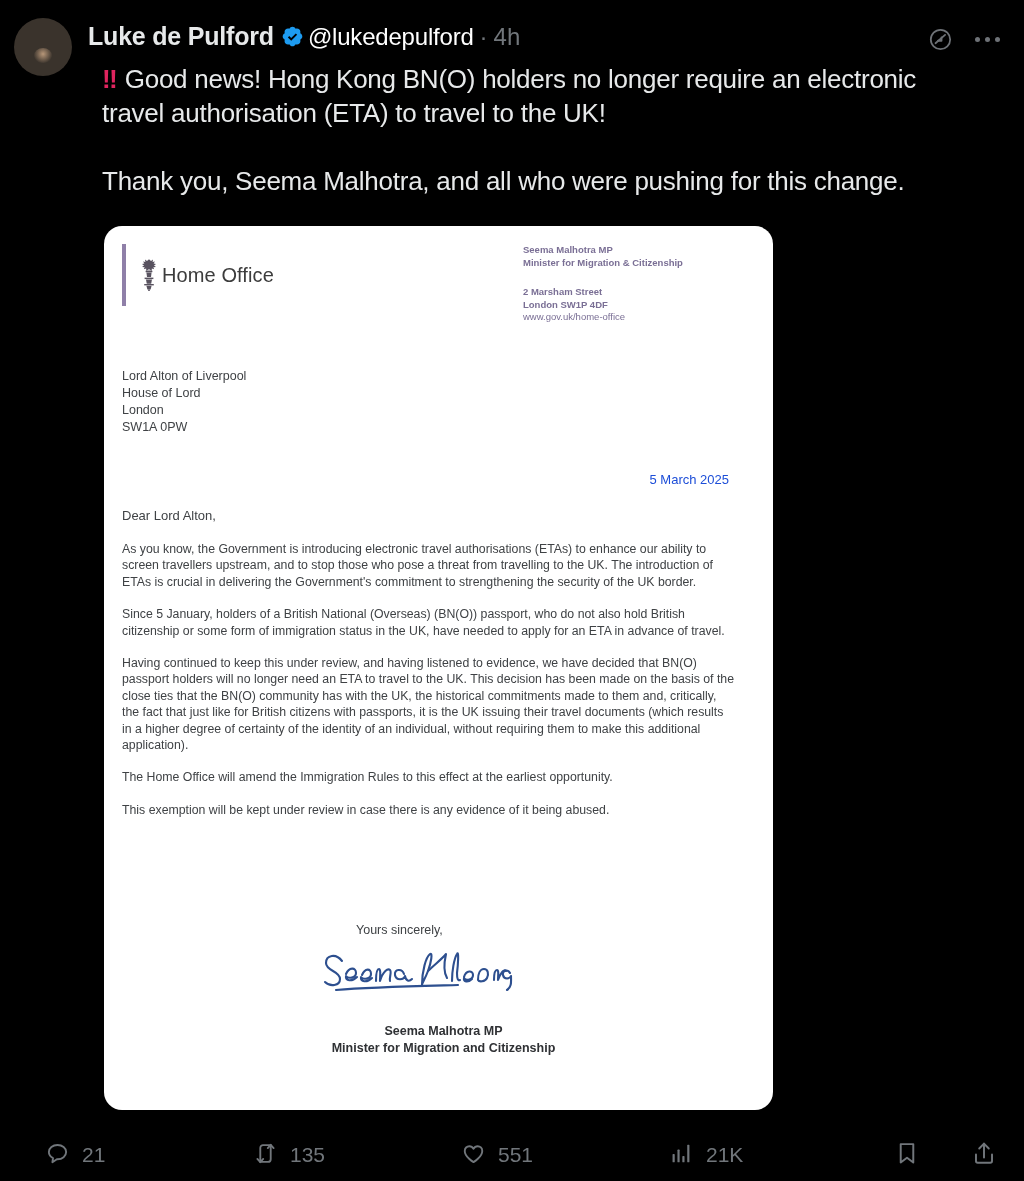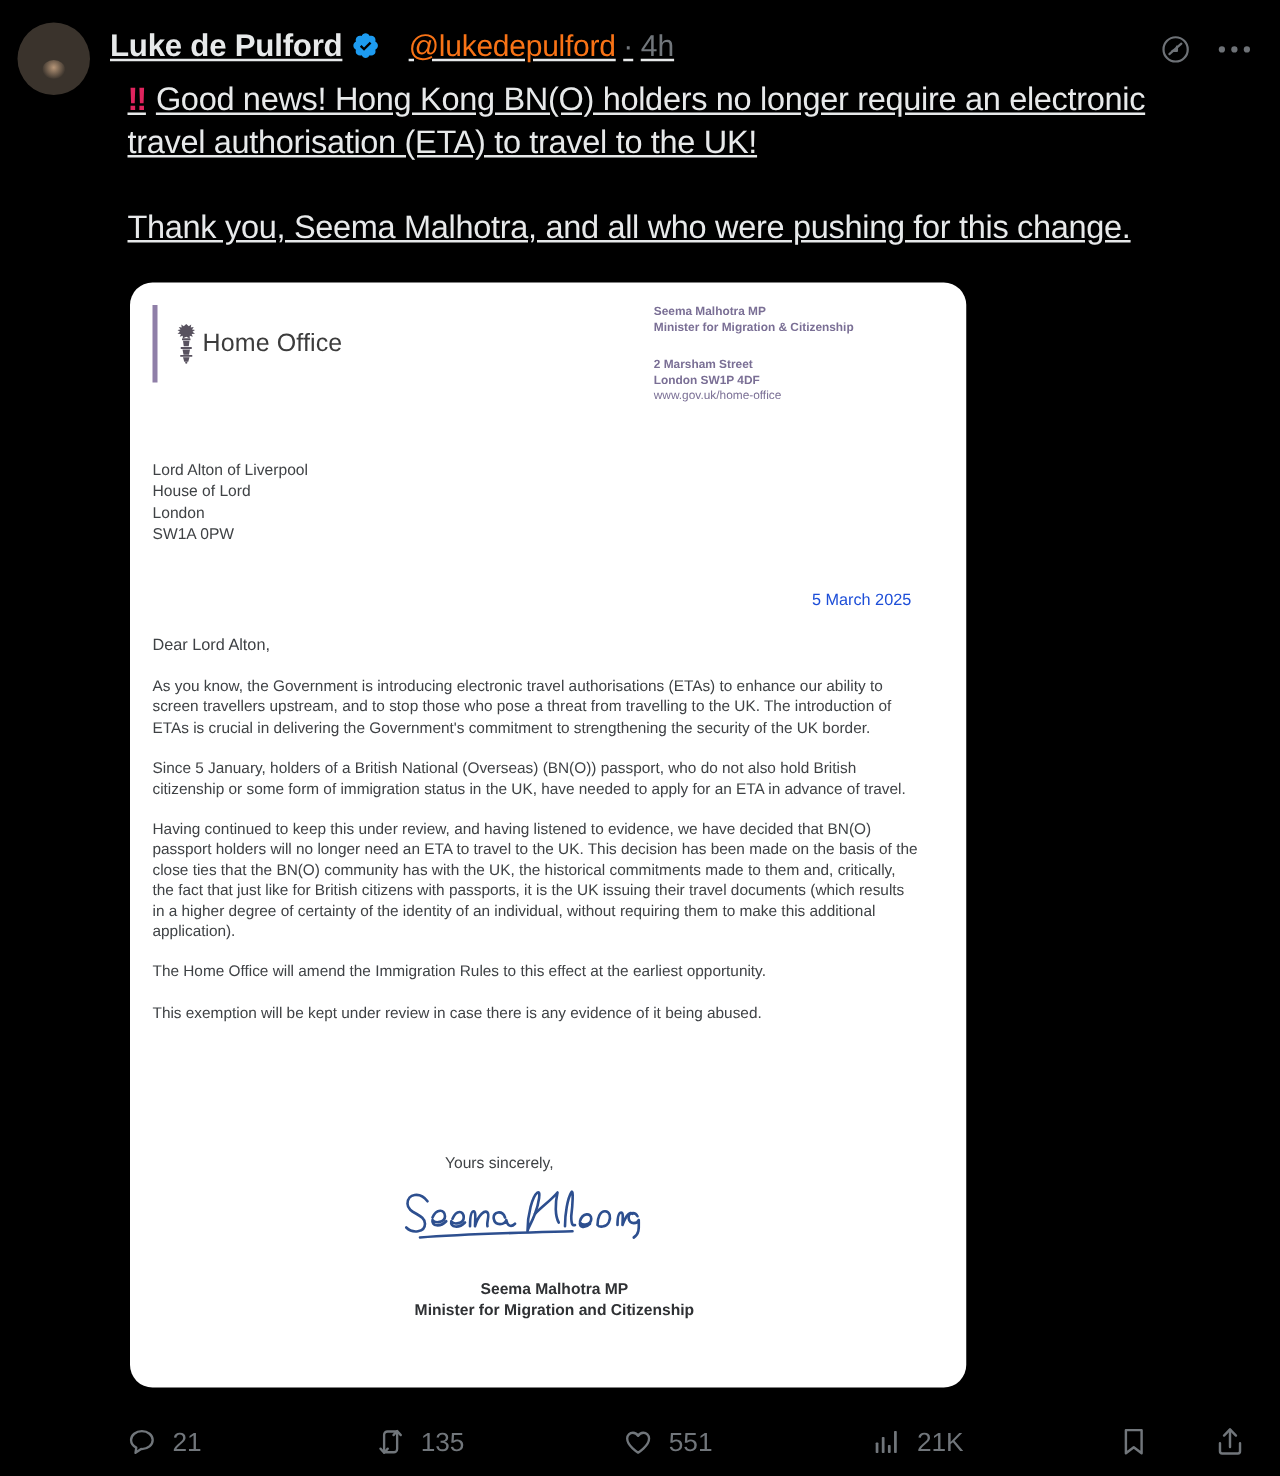--- a/index.html
+++ b/index.html
@@ -15,21 +15,20 @@
     font-family: "Liberation Sans", sans-serif;
     color: #e7e9ea;
     -webkit-font-smoothing: antialiased;
   }
 
   .tweet {
     position: relative;
     width: 1024px;
     height: 1014px;
     padding: 16px 14px 0 14px;
-    text-decoration: underline;
   }
 
   
   .tweet-header {
     display: flex;
     align-items: flex-start;
     gap: 0;
     height: 52px;
   }
 
@@ -80,22 +79,22 @@
     display: inline-block;
     width: 23px;
     height: 23px;
     margin-left: 7px;
     position: relative;
     top: 3px;
     flex: 0 0 23px;
   }
   .handle {
     font-size: 24px;
-    color: #f97316;
-    margin-left: 23px;
+    color: #ffffff;
+    margin-left: 4px;
     letter-spacing: -0.2px;
   }
   .dot-sep { font-size: 24px; color: #71767b; margin: 0 6px; }
   .timestamp { font-size: 24px; color: #71767b; }
 
   .header-actions {
     margin-left: auto;
     display: flex;
     align-items: center;
     gap: 22px;
@@ -272,21 +271,21 @@
 
   
   .action-bar {
     position: absolute;
     left: 0;
     right: 0;
     top: 1128px;
     height: 50px;
     display: flex;
     align-items: center;
-    padding: 0 26px 0 100px;
+    padding: 0 26px 0 44px;
   }
   .action {
     display: flex;
     align-items: center;
     gap: 11px;
     color: #71767b;
     font-size: 21px;
     cursor: pointer;
     width: 208px;
   }

